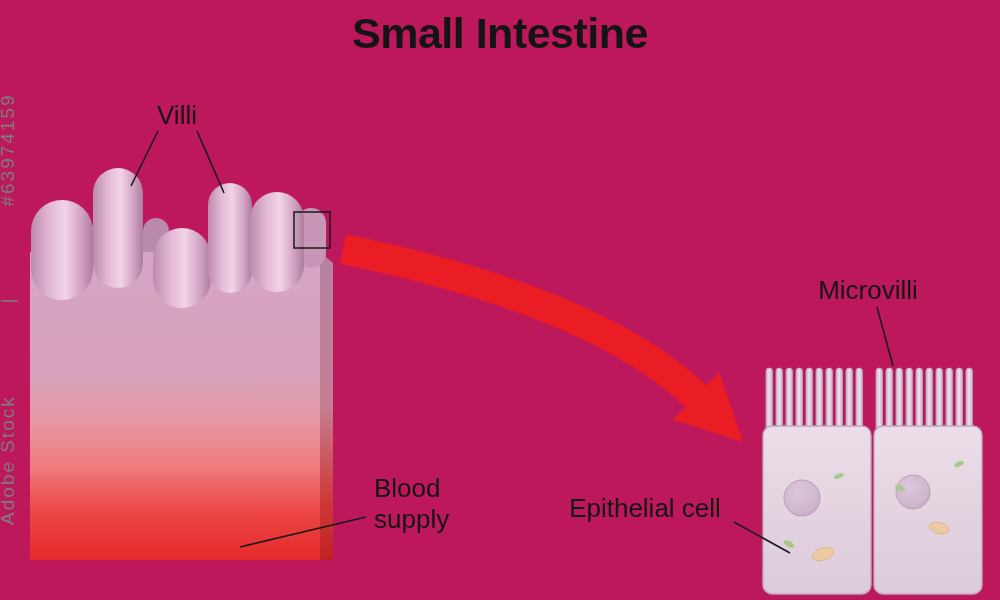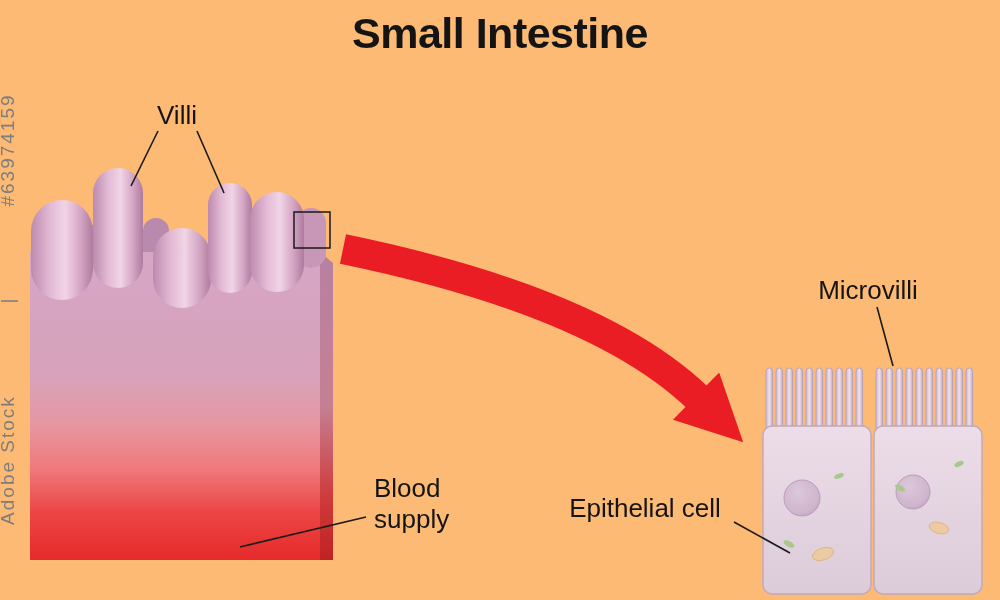--- a/index.html
+++ b/index.html
@@ -1,20 +1,20 @@
 <!DOCTYPE html>
 <html><head>
 <meta charset="utf-8">
 <style>
   html, body { margin: 0; padding: 0; background: #ffffff; }
   .canvas {
     position: relative;
     width: 1000px;
     height: 600px;
-    background: #fdba74;
+    background: #be185d;
     overflow: hidden;
     font-family: "Liberation Sans", sans-serif;
   }
   svg { display: block; font-family: "Liberation Sans", sans-serif; }
   text { fill: #141414; }
   .title-text { font-weight: bold; letter-spacing: -0.5px; }
   .label-text { font-weight: 400; }
   .watermark-text { fill: #7d7d7d; letter-spacing: 2px; }
 </style>
 </head>

